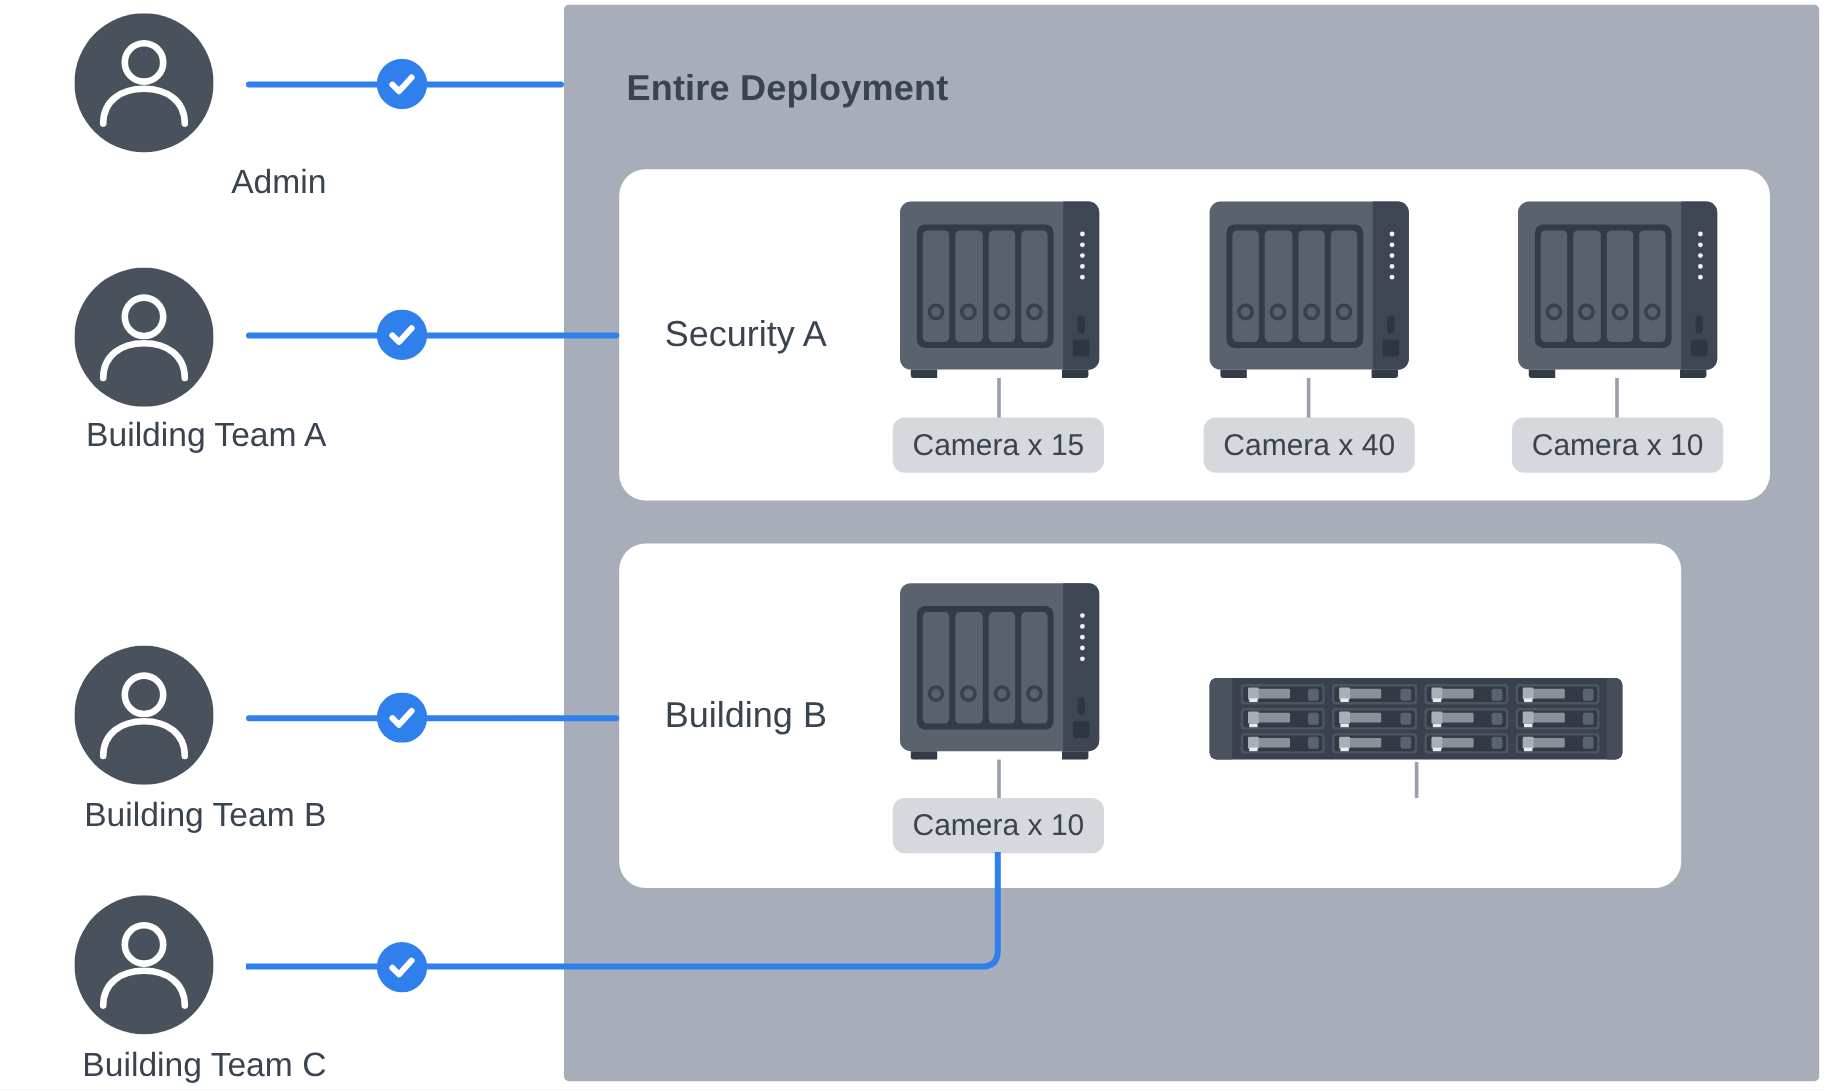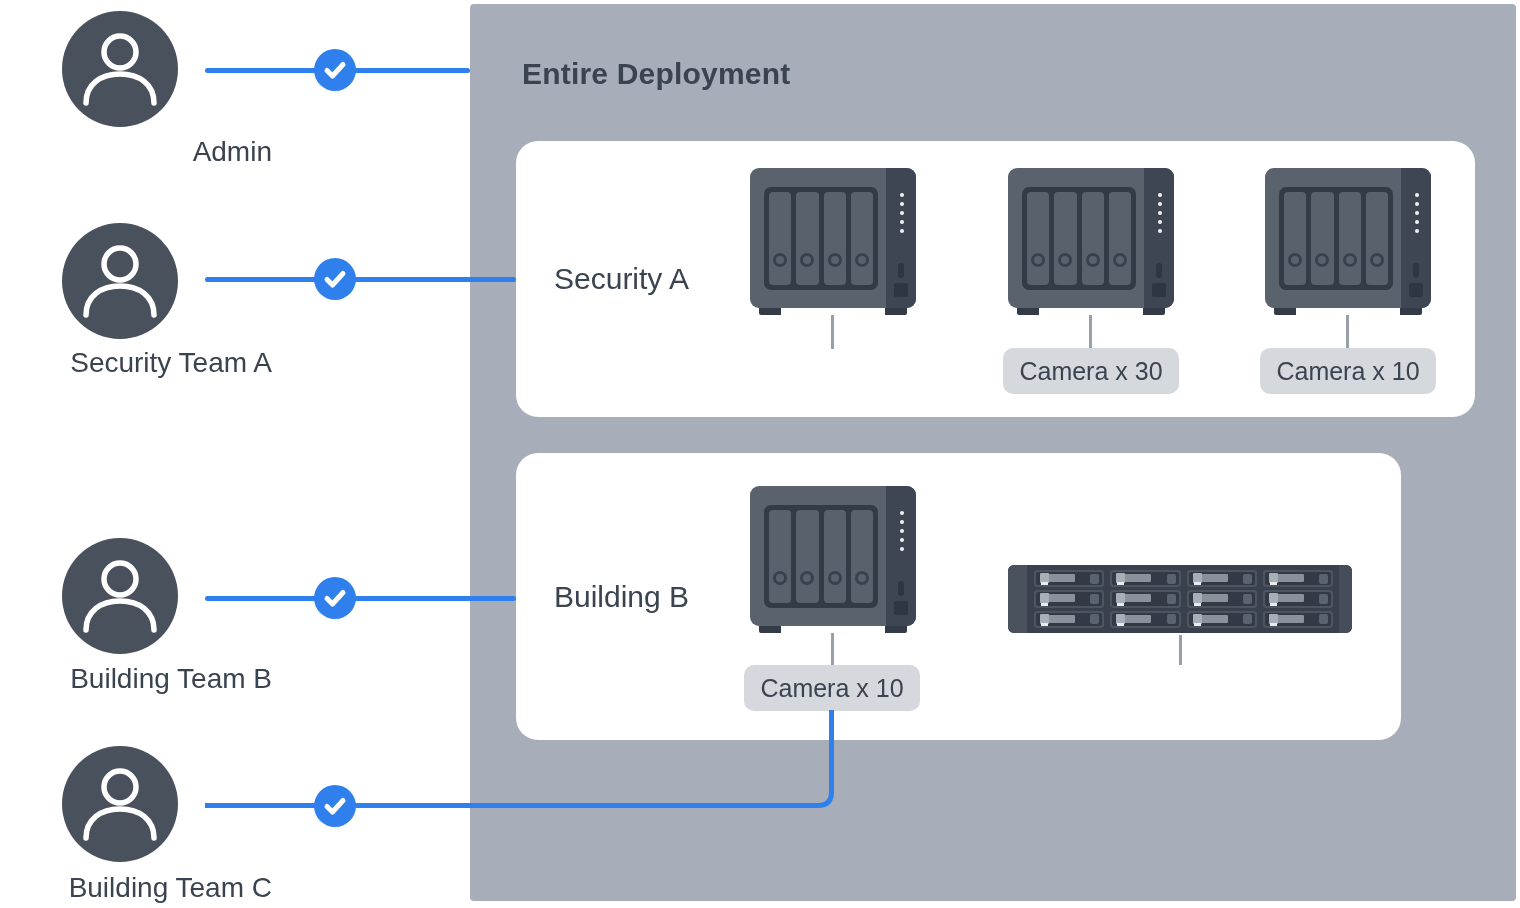--- a/index.html
+++ b/index.html
@@ -148,21 +148,22 @@
             </div>
         </div>
           <i class="foot l"></i>
           <i class="foot r"></i>
       </div>
 
       <div class="connector" style="left:315px;top:174px;height:34px;"></div>
       <div class="connector" style="left:573px;top:174px;height:34px;"></div>
       <div class="connector" style="left:830px;top:174px;height:34px;"></div>
 
-      <div class="badge" style="left:487px;top:207px;">Camera x 30</div>
+      <div class="badge" style="left:228px;top:207px;">Camera x 15</div>
+      <div class="badge" style="left:487px;top:207px;">Camera x 40</div>
       <div class="badge" style="left:744px;top:207px;">Camera x 10</div>
     </div>
 
     <div class="card card-b">
       <div class="bname">Building B</div>
 
       <div class="nas" style="left:234px;top:33px;">
         <div class="nas-body">
             <div class="nas-bays">
               <div class="bay"></div>
@@ -337,17 +338,17 @@
     </div>
   <div class="avatar av-c">
       <svg viewBox="0 0 116 116">
         <circle cx="58" cy="58" r="58" fill="#49515D"></circle>
         <circle cx="58" cy="41" r="16" fill="none" stroke="#FFFFFF" stroke-width="5.5"></circle>
         <path d="M24 92 C24 73 39 63 58 63 C77 63 92 73 92 92" fill="none" stroke="#FFFFFF" stroke-width="5.5" stroke-linecap="round"></path>
       </svg>
     </div>
 
   <div class="user-label ul-admin">Admin</div>
-  <div class="user-label ul-a">Security Team A</div>
+  <div class="user-label ul-a">Building Team A</div>
   <div class="user-label ul-b">Building Team B</div>
   <div class="user-label ul-c">Building Team C</div>
 
 </div>
 
 </body></html>

